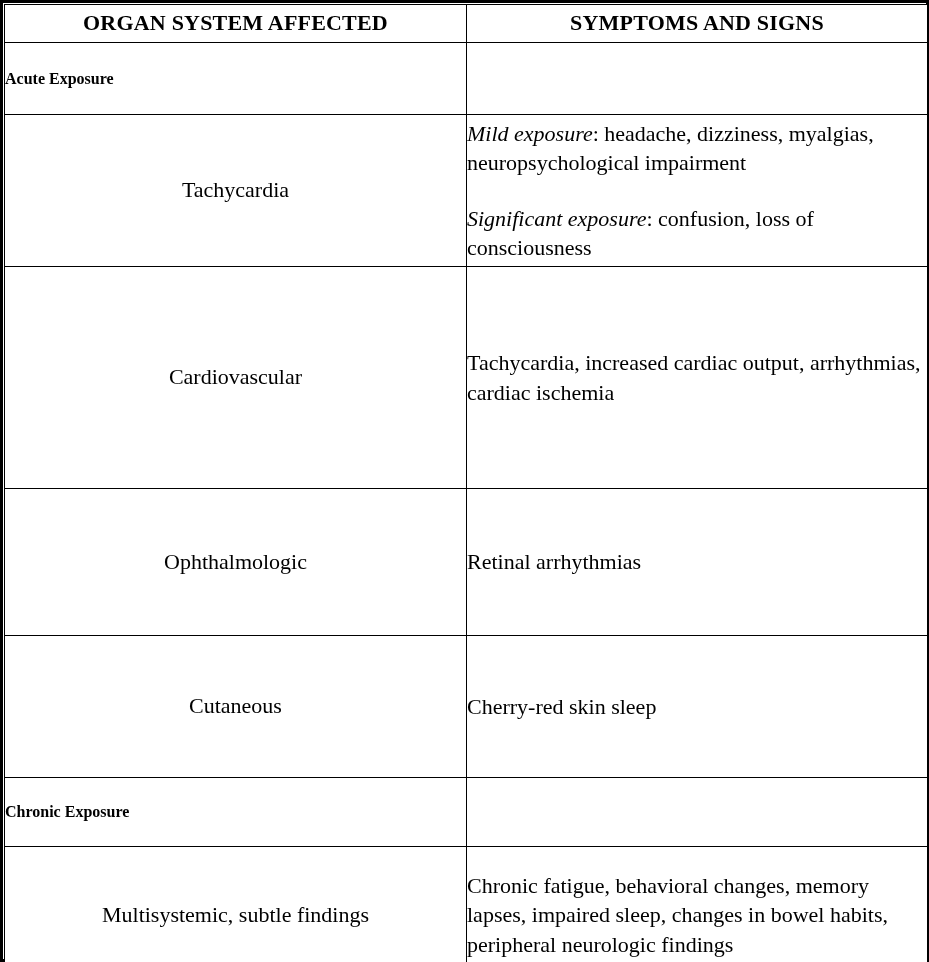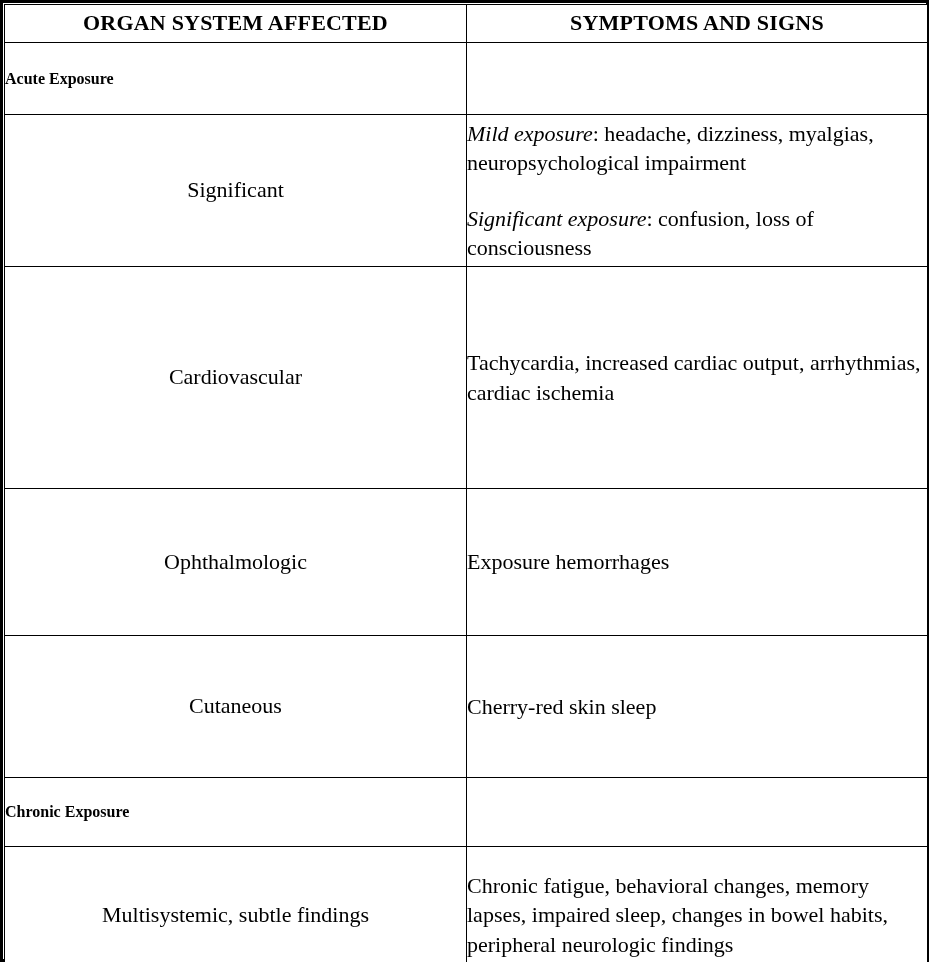--- a/index.html
+++ b/index.html
@@ -120,35 +120,35 @@
       </tr>
     </thead>
     <tbody>
 
       <tr class="row-acute">
         <td class="section-cell">Acute Exposure</td>
         <td class="symptoms-cell empty-cell"></td>
       </tr>
 
       <tr class="row-neurologic">
-        <td class="organ-cell">Significant</td>
+        <td class="organ-cell">Tachycardia</td>
         <td class="symptoms-cell top-aligned">
           <p class="symptom-block"><span class="emph-label">Mild exposure</span><span>: headache, dizziness, myalgias, neuropsychological impairment</span></p>
           <p class="symptom-block"><span class="emph-label">Significant exposure</span><span>: confusion, loss of consciousness</span></p>
         </td>
       </tr>
 
       <tr class="row-cardiovascular">
         <td class="organ-cell">Cardiovascular</td>
         <td class="symptoms-cell">Tachycardia, increased cardiac output, arrhythmias, cardiac ischemia</td>
       </tr>
 
       <tr class="row-ophthalmologic">
         <td class="organ-cell">Ophthalmologic</td>
-        <td class="symptoms-cell">Exposure hemorrhages</td>
+        <td class="symptoms-cell">Retinal arrhythmias</td>
       </tr>
 
       <tr class="row-cutaneous">
         <td class="organ-cell">Cutaneous</td>
         <td class="symptoms-cell">Cherry-red skin sleep</td>
       </tr>
 
       <tr class="row-chronic">
         <td class="section-cell">Chronic Exposure</td>
         <td class="symptoms-cell empty-cell"></td>

